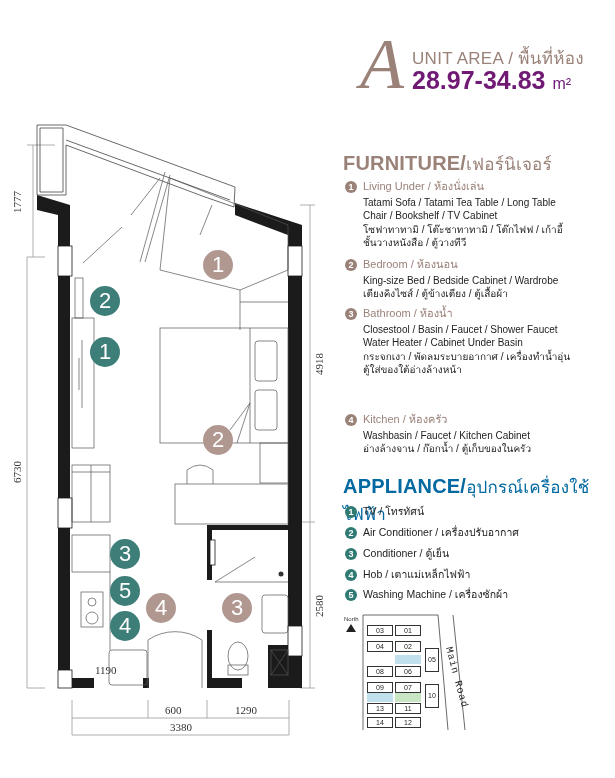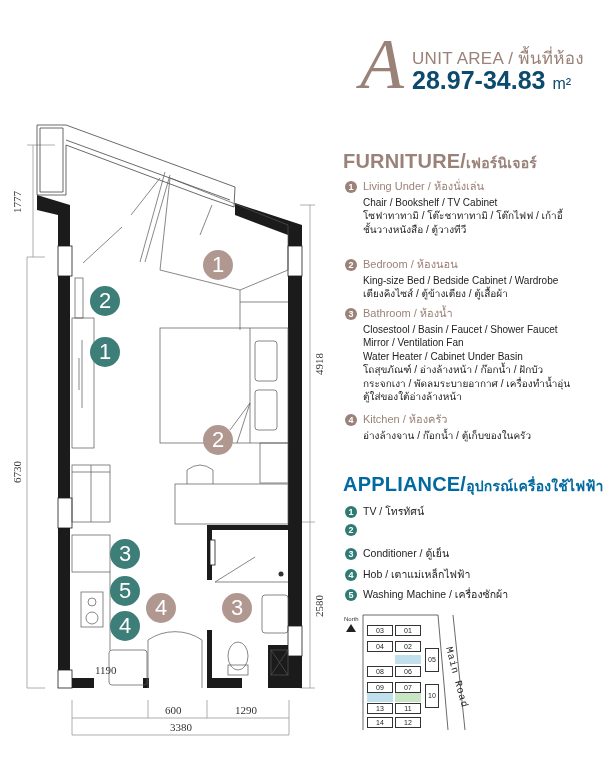--- a/index.html
+++ b/index.html
@@ -1,25 +1,25 @@
 <!DOCTYPE html>
 <html><head>
 <meta charset="utf-8">
 <style>
   html,body{margin:0;padding:0;background:#fff;}
   body{width:615px;height:778px;position:relative;overflow:hidden;font-family:"Liberation Sans",sans-serif;}
   .abs{position:absolute;}
   
   .big-a{left:360px;top:28px;font-family:"Liberation Serif",serif;font-style:italic;font-size:72px;line-height:72px;color:#9a8279;}
   .ua-label{left:412px;top:44px;font-size:17px;color:#9a8279;letter-spacing:0.3px;}
-  .ua-value{left:412px;top:66px;font-size:25px;font-weight:bold;color:#0c4a6e;}
+  .ua-value{left:412px;top:66px;font-size:25px;font-weight:bold;color:#701a75;}
   .ua-value .unit{font-size:16px;font-weight:normal;}
   
   .sec-title{font-size:20px;font-weight:bold;letter-spacing:0.2px;}
-  .sec-title .th{font-weight:bold;font-size:14px;}
+  .sec-title .th{font-weight:normal;font-size:17px;}
   .furn-title{left:343px;top:150px;color:#9a8279;}
   .appl-title{left:343px;top:473px;color:#0369a1;}
   .item{left:345px;font-size:10px;line-height:13.5px;color:#222;}
   .item .hd{display:flex;align-items:center;color:#9a8279;font-size:11px;margin-bottom:2px;}
   .num{display:inline-block;width:12px;height:12px;border-radius:50%;color:#fff;font-size:9px;line-height:12px;text-align:center;font-weight:bold;margin-right:6px;}
   .num.brown{background:#9a8279;}
   .num.teal{background:#2f7b74;}
   .item .ln{padding-left:18px;white-space:nowrap;}
   .app-item{left:345px;display:flex;align-items:center;font-size:10.5px;color:#222;}
   
@@ -170,64 +170,65 @@
 
 <div class="abs sec-title furn-title">
   <span>FURNITURE/</span><span class="th">เฟอร์นิเจอร์</span>
 </div>
 
 <div class="abs item" style="top:180px">
   <div class="hd">
       <span class="num brown">1</span>
       <span>Living Under / ห้องนั่งเล่น</span>
     </div>
+  <div class="ln">Tatami Sofa / Tatami Tea Table / Long Table</div>
   <div class="ln">Chair / Bookshelf / TV Cabinet</div>
   <div class="ln">โซฟาทาทามิ / โต๊ะชาทาทามิ / โต๊กไฟฟ / เก้าอี้</div>
   <div class="ln">ชั้นวางหนังสือ / ตู้วางทีวี</div>
 </div>
 
 <div class="abs item" style="top:258px">
   <div class="hd">
       <span class="num brown">2</span>
       <span>Bedroom / ห้องนอน</span>
     </div>
   <div class="ln">King-size Bed / Bedside Cabinet / Wardrobe</div>
   <div class="ln">เตียงคิงไซส์ / ตู้ข้างเตียง / ตู้เสื้อผ้า</div>
 </div>
 
 <div class="abs item" style="top:307px">
   <div class="hd">
       <span class="num brown">3</span>
       <span>Bathroom / ห้องน้ำ</span>
     </div>
   <div class="ln">Closestool / Basin / Faucet / Shower Faucet</div>
-  <div class="ln">Mirror / Ventilation Fan</div>
   <div class="ln">Water Heater / Cabinet Under Basin</div>
-  <div class="ln">โถสุขภัณฑ์ / อ่างล้างหน้า / ก๊อกน้ำ / ฝักบัว</div>
   <div class="ln">กระจกเงา / พัดลมระบายอากาศ / เครื่องทำน้ำอุ่น</div>
   <div class="ln">ตู้ใส่ของใต้อ่างล้างหน้า</div>
 </div>
 
 <div class="abs item" style="top:413px">
   <div class="hd">
       <span class="num brown">4</span>
       <span>Kitchen / ห้องครัว</span>
     </div>
+  <div class="ln">Washbasin / Faucet / Kitchen Cabinet</div>
   <div class="ln">อ่างล้างจาน / ก๊อกน้ำ / ตู้เก็บของในครัว</div>
 </div>
 
 <div class="abs sec-title appl-title">
   <span>APPLIANCE/</span><span class="th">อุปกรณ์เครื่องใช้ไฟฟ้า</span>
 </div>
 <div class="abs app-item" style="top:503px">
     <span class="num teal">1</span>
     <span>TV / โทรทัศน์</span>
   </div>
 <div class="abs app-item" style="top:524px">
     <span class="num teal">2</span>
+    <span>Air Conditioner / เครื่องปรับอากาศ</span>
   </div>
 <div class="abs app-item" style="top:545px">
     <span class="num teal">3</span>
     <span>Conditioner / ตู้เย็น</span>
   </div>
 <div class="abs app-item" style="top:566px">
     <span class="num teal">4</span>
     <span>Hob / เตาแม่เหล็กไฟฟ้า</span>
   </div>
 <div class="abs app-item" style="top:586px">

